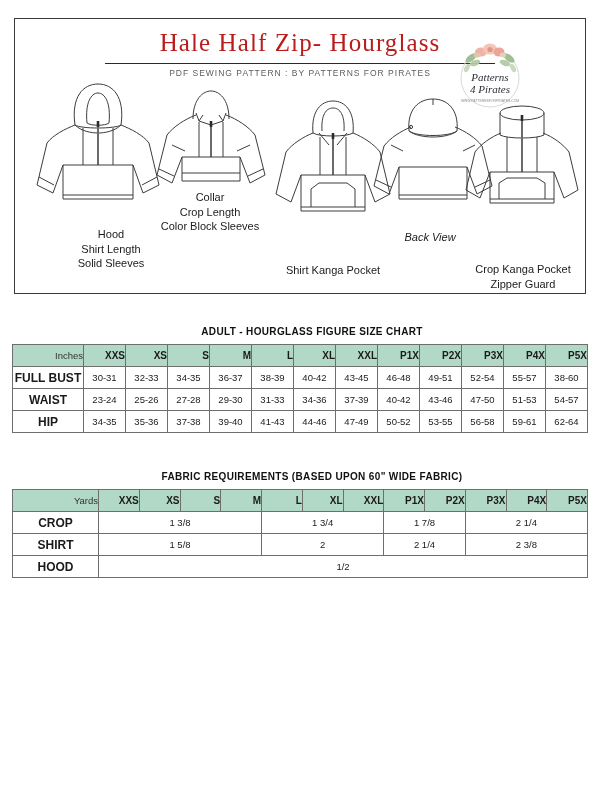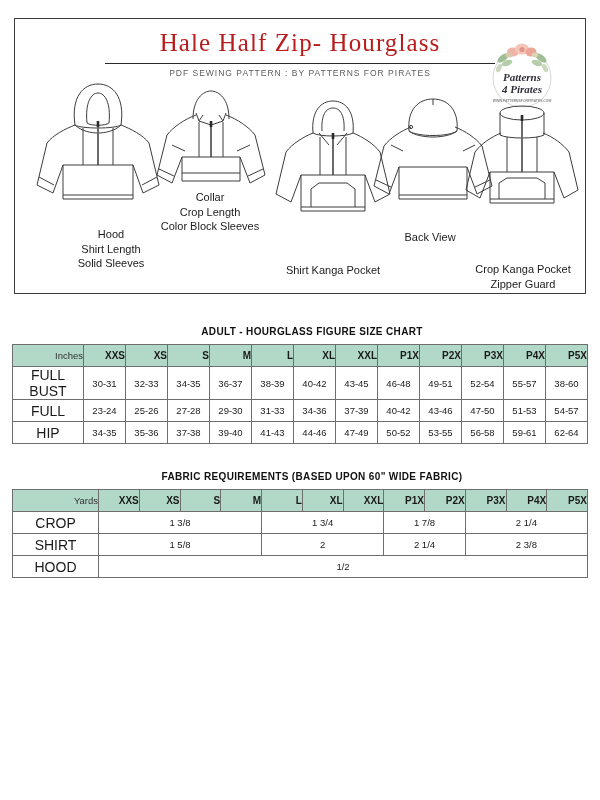--- a/index.html
+++ b/index.html
@@ -54,25 +54,24 @@
     width: 100%;
     text-align: center;
     font-size: 8.5px;
     letter-spacing: 1.0px;
     color: #5c5c5c;
   }
 
   
   .logo {
     position: absolute;
-    left: 468px;
+    left: 436px;
     top: 18px;
     width: 78px;
     height: 78px;
-    font-weight: bold;
   }
 
   
   .fig {
     position: absolute;
   }
   .fig svg { display: block; }
 
   
   .caption {
@@ -116,22 +115,22 @@
     font-weight: bold;
     font-size: 10px;
     text-align: right;
   }
   thead th.unit-head {
     font-weight: normal;
     font-size: 9.5px;
     color: #333;
   }
   tbody th.rowlabel {
-    font-weight: normal;
-    font-size: 14px;
+    font-weight: bold;
+    font-size: 12px;
     background: #fff;
     margin-left: 13px;
   }
 
   #size-chart { left: 12px; top: 344px; width: 576px; }
   #fabric-chart { left: 12px; top: 489px; width: 576px; }
 </style>
 </head>
 <body>
 
@@ -276,21 +275,21 @@
 
         <path d="M36 82 L104 82"></path>
         <path d="M36 110 L104 110"></path>
 
         <path d="M28 60 L40 66 M112 60 L100 66"></path>
         <path d="M13 95 L28 102 M127 95 L112 102"></path>
       </g>
     </svg>
   </div>
   <div class="caption" style="left:360px; top:211px; width:110px;">
-    <span style="white-space:pre-line;">Back View</span>
+    <span style="white-space:pre-line;font-style:italic;">Back View</span>
   </div>
 
   <div class="fig" style="left:442px; top:80px;">
     <svg width="130" height="112" viewBox="0 0 130 112">
       <g fill="none" stroke="#3c3c3c" stroke-width="1" stroke-linejoin="round">
 
         <ellipse cx="65" cy="14" rx="22" ry="7"></ellipse>
         <path d="M43 14 L43 36 M87 14 L87 36"></path>
         <path d="M43 36 C50 40 80 40 87 36"></path>
 
@@ -346,21 +345,21 @@
         <td>38-39</td>
         <td>40-42</td>
         <td>43-45</td>
         <td>46-48</td>
         <td>49-51</td>
         <td>52-54</td>
         <td>55-57</td>
         <td>38-60</td>
       </tr>
       <tr>
-        <th class="rowlabel">FULL</th>
+        <th class="rowlabel">WAIST</th>
         <td>23-24</td>
         <td>25-26</td>
         <td>27-28</td>
         <td>29-30</td>
         <td>31-33</td>
         <td>34-36</td>
         <td>37-39</td>
         <td>40-42</td>
         <td>43-46</td>
         <td>47-50</td>

